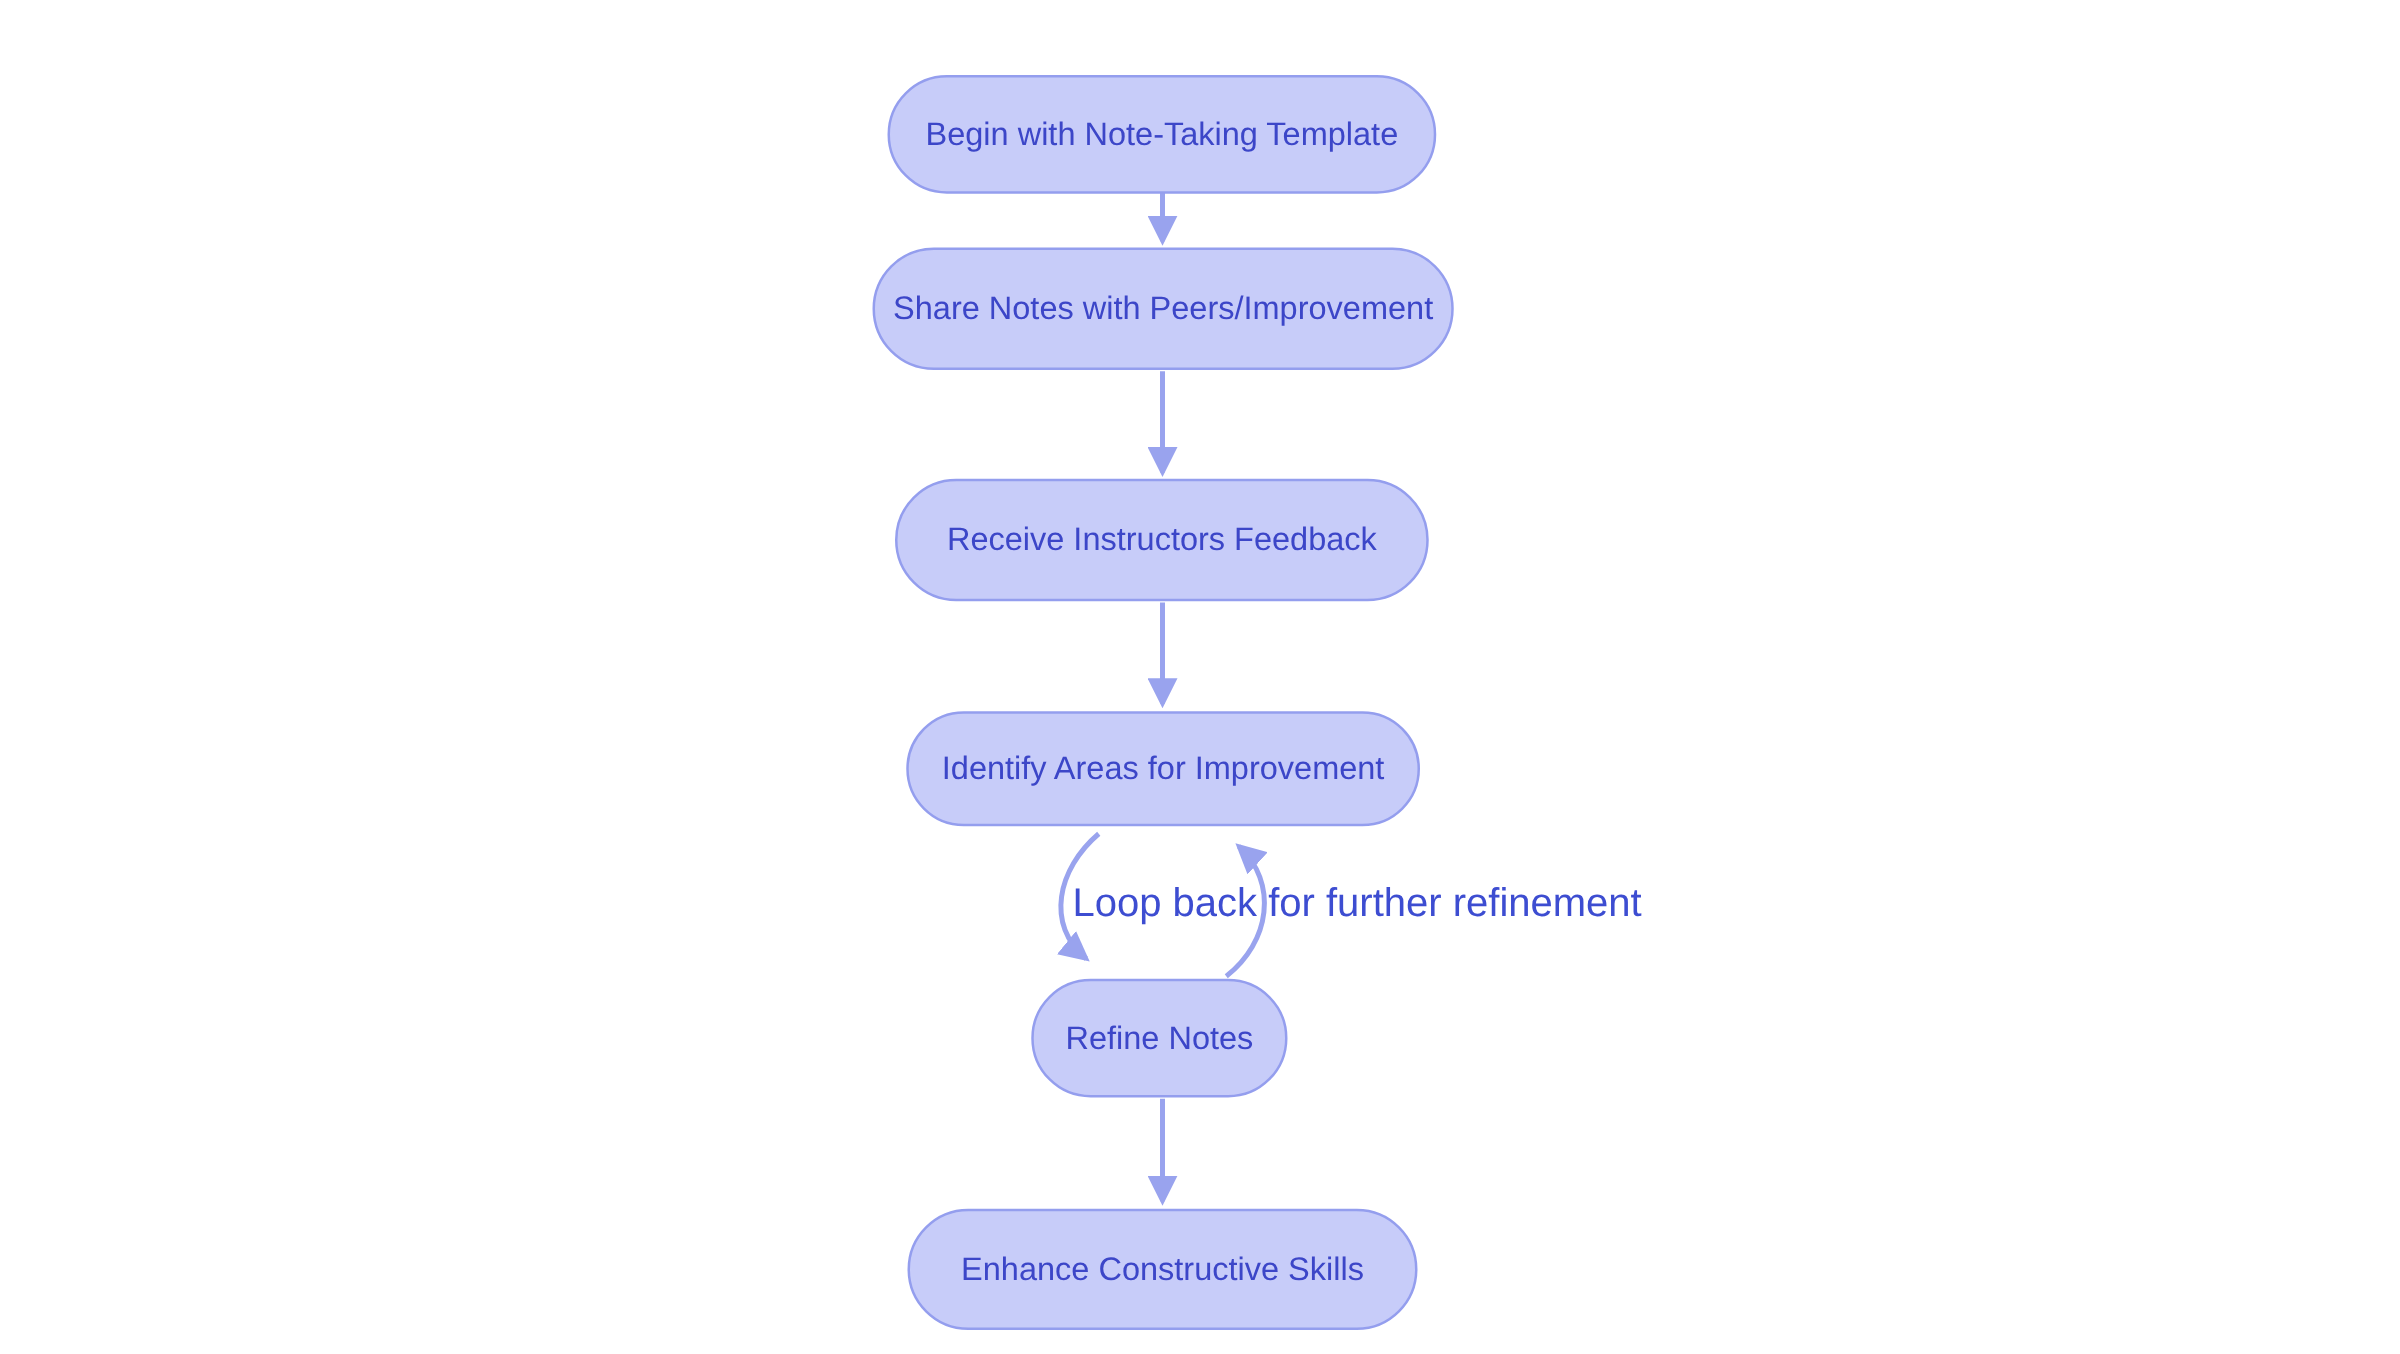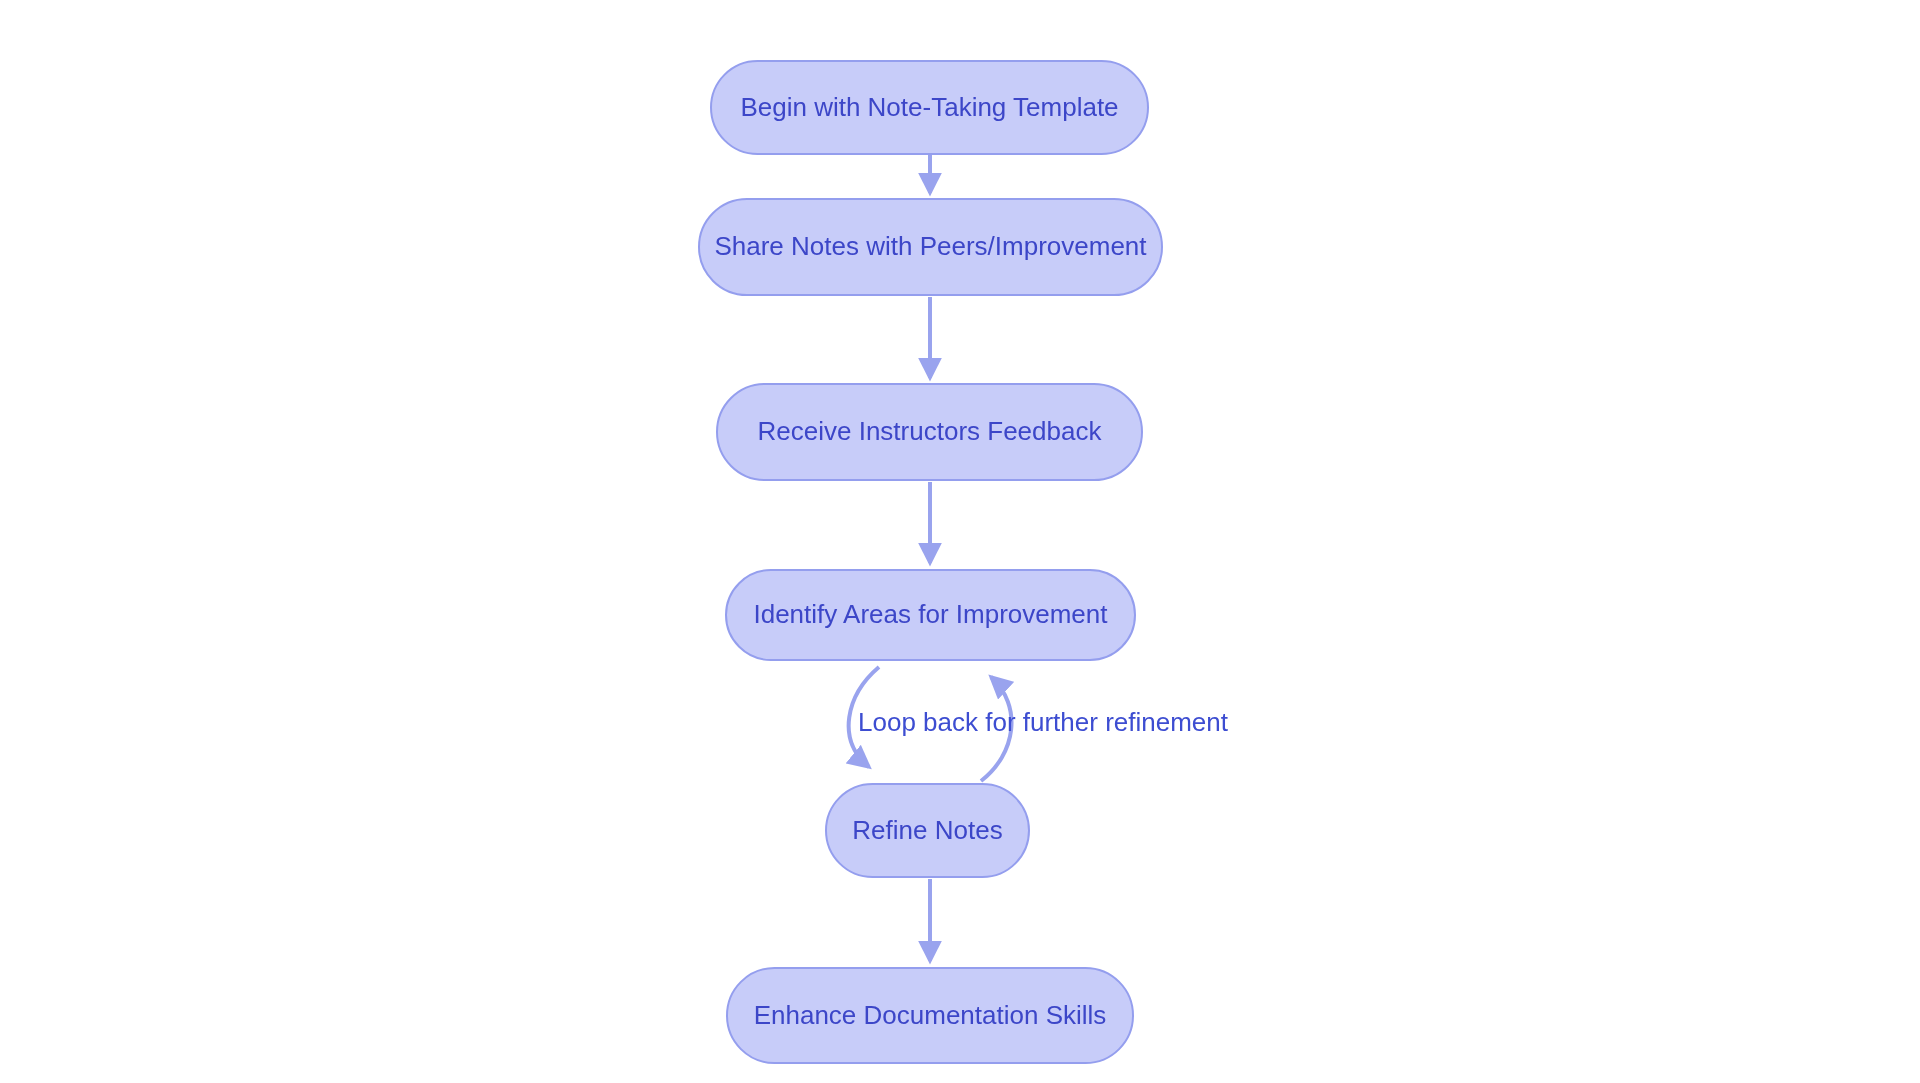--- a/index.html
+++ b/index.html
@@ -56,21 +56,21 @@
   .node-1 { left: 710px; top: 15px;  width: 439px; height: 95px; margin-top: 45px; }
   .node-2 { left: 698px; top: 198px; width: 465px; height: 98px; }
   .node-3 { left: 716px; top: 383px; width: 427px; height: 98px; }
   .node-4 { left: 725px; top: 569px; width: 411px; height: 92px; }
   .node-5 { left: 825px; top: 783px; width: 205px; height: 95px; }
   .node-6 { left: 726px; top: 967px; width: 408px; height: 97px; }
   .loop-label {
     position: absolute;
     left: 858px;
     top: 706px;
-    font-size: 26px;
+    font-size: 32px;
     line-height: 32px;
     color: var(--label-text);
     white-space: nowrap;
   }
 </style>
 </head>
 <body>
 
 <div class="canvas">
 
@@ -102,18 +102,18 @@
 
   <div class="flow-node node-4">
     <span>Identify Areas for Improvement</span>
   </div>
 
   <div class="flow-node node-5">
     <span>Refine Notes</span>
   </div>
 
   <div class="flow-node node-6">
-    <span>Enhance Documentation Skills</span>
+    <span>Enhance Constructive Skills</span>
   </div>
 
   <div class="loop-label">Loop back for further refinement</div>
 
 </div>
 
 </body></html>

